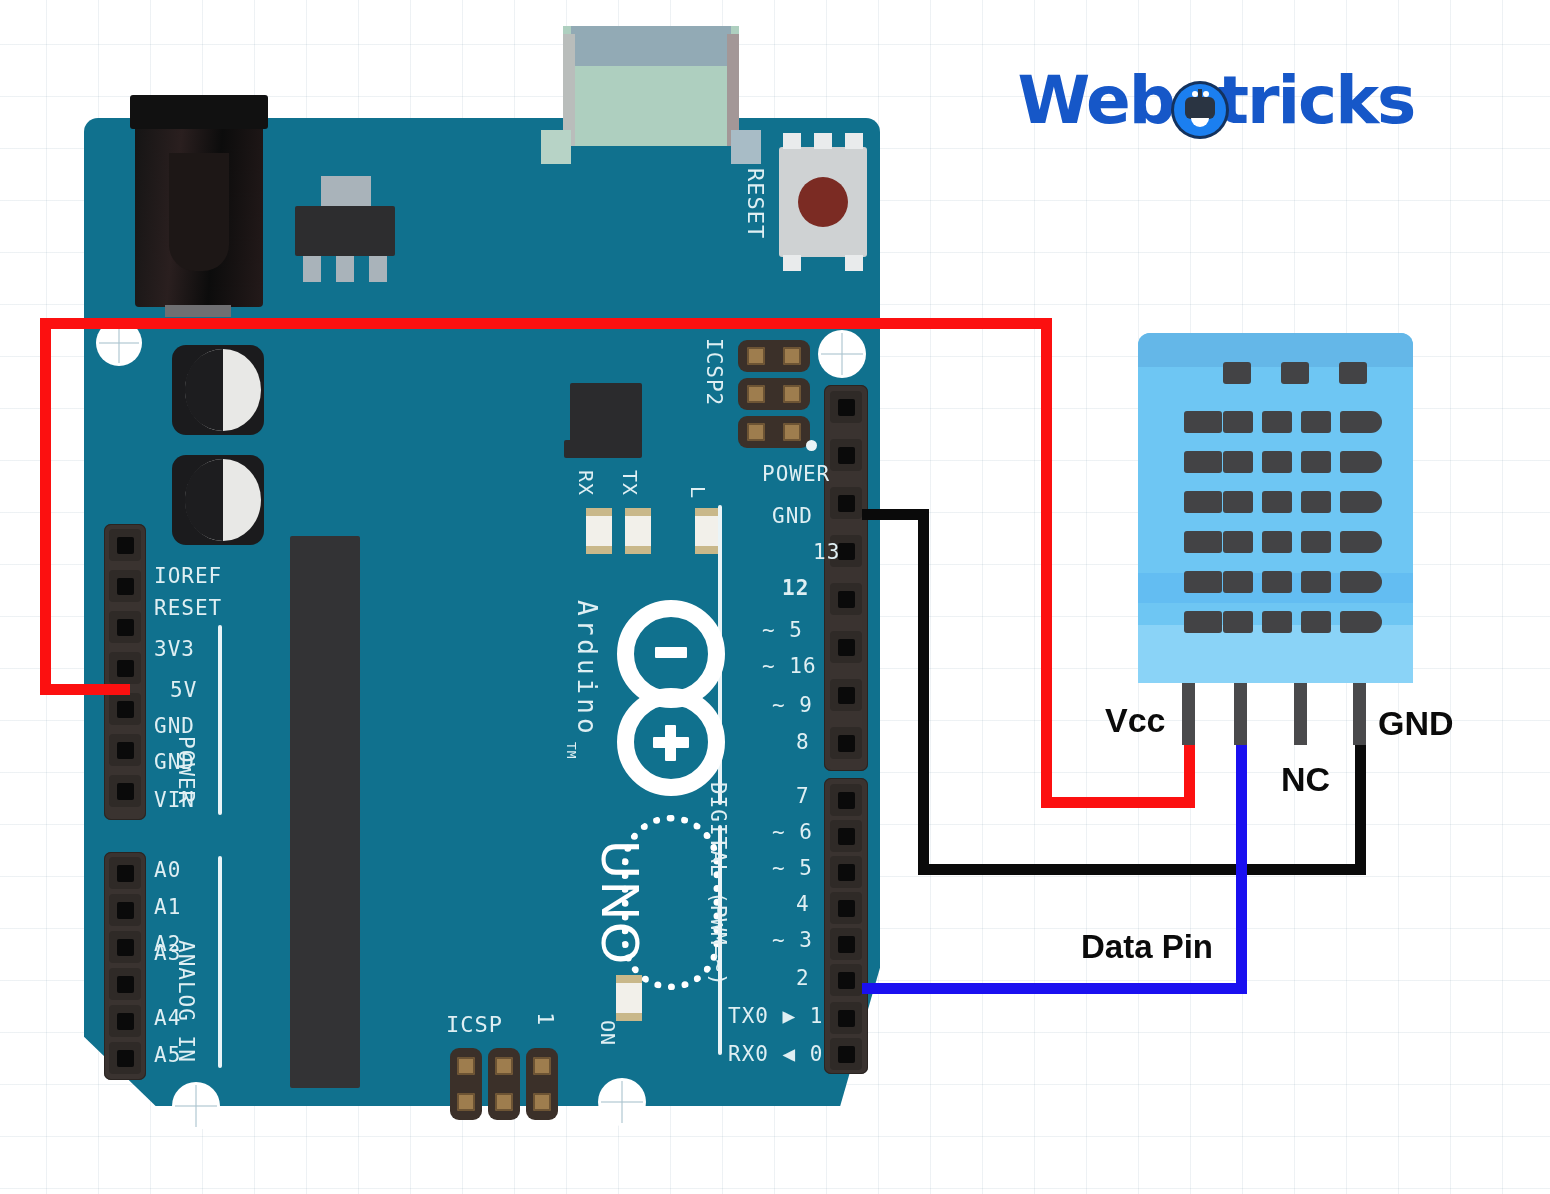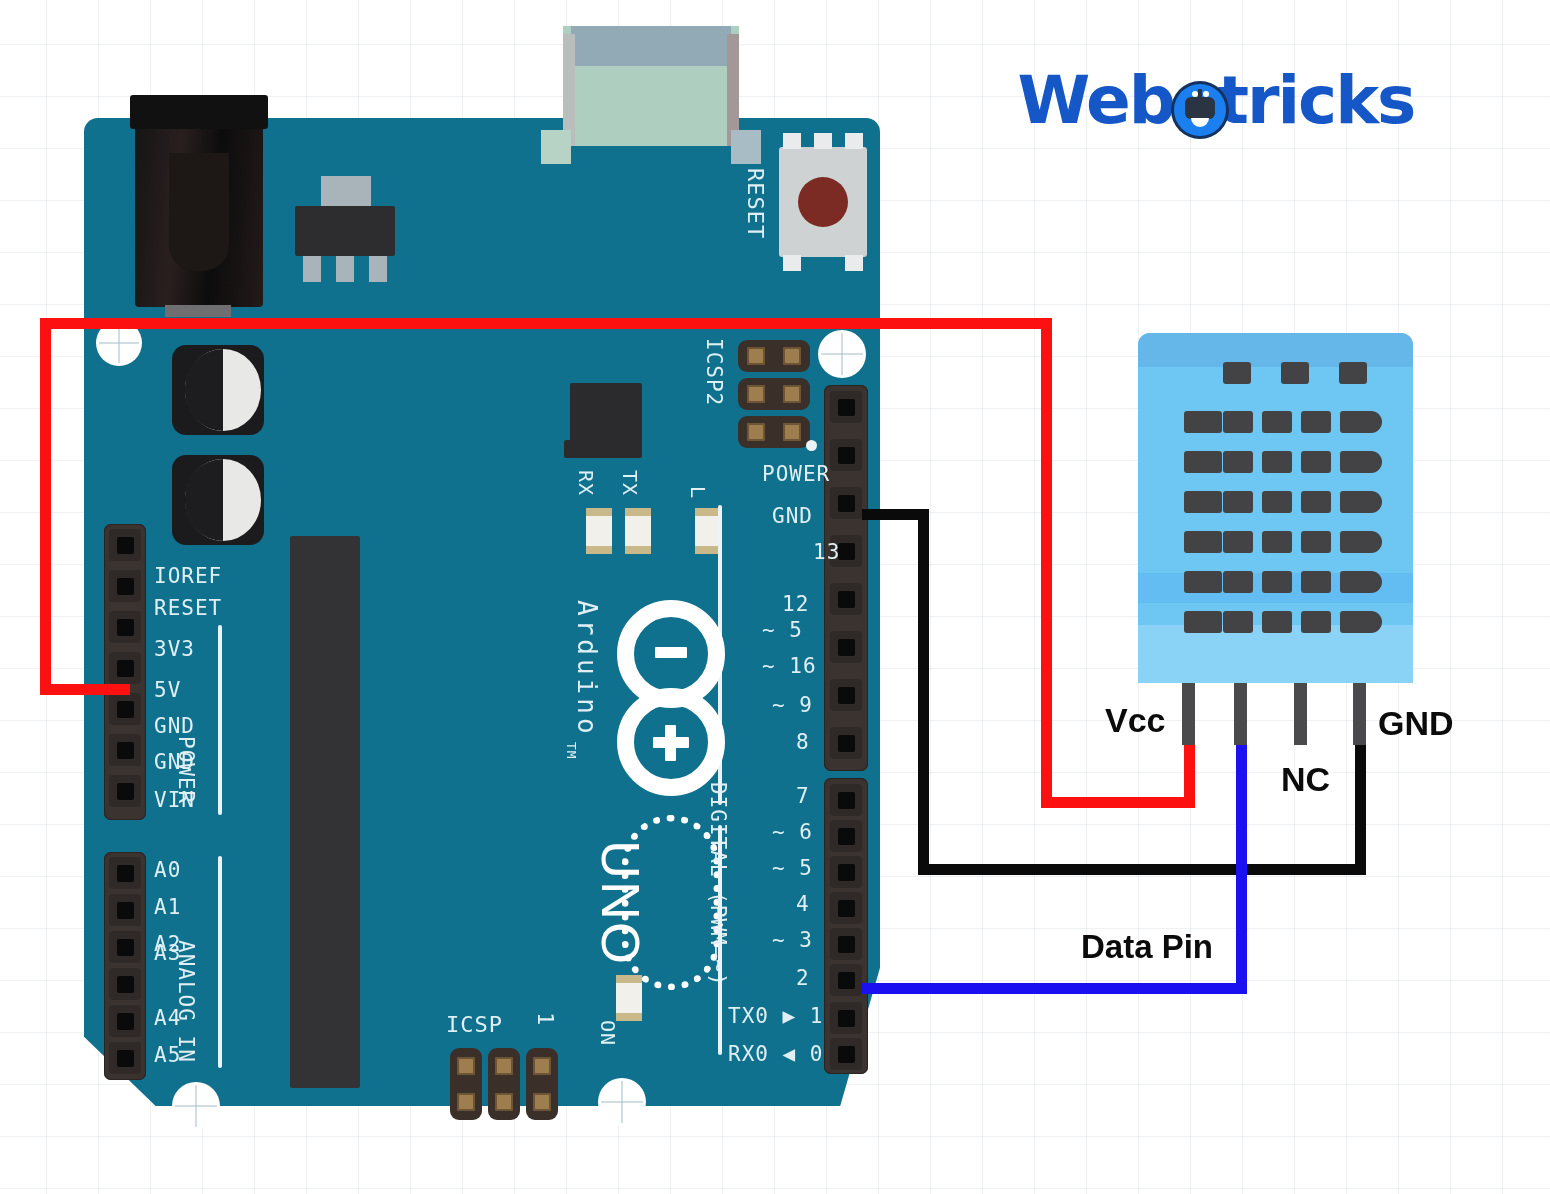--- a/index.html
+++ b/index.html
@@ -228,21 +228,21 @@
     <div class="pin" style="left:5px;top:210px;width:32px;height:32px;">
         <i></i>
       </div>
     <div class="pin" style="left:5px;top:251px;width:32px;height:32px;">
         <i></i>
       </div>
   </div>
   <div class="silk" style="left:154px;top:566px;">IOREF</div>
   <div class="silk" style="left:154px;top:598px;">RESET</div>
   <div class="silk" style="left:154px;top:639px;">3V3</div>
-  <div class="silk" style="left:154px;top:680px;text-align:right;">5V</div>
+  <div class="silk" style="left:170px;top:680px;text-align:right;">5V</div>
   <div class="silk" style="left:154px;top:716px;">GND</div>
   <div class="silk" style="left:154px;top:752px;">GND</div>
   <div class="silk" style="left:154px;top:790px;">VIN</div>
   <div class="silk v" style="left:196px;top:736px;transform:rotate(90deg);font-size:21px;letter-spacing:1px;">POWER</div>
   <div class="rail" style="left:218px;top:625px;height:190px;"></div>
 
   <div class="hdr" style="left:104px;top:852px;width:42px;height:228px;">
     <div class="pin" style="left:5px;top:5px;width:32px;height:32px;">
         <i></i>
       </div>
@@ -308,21 +308,21 @@
     <div class="pin" style="left:6px;top:294px;width:32px;height:32px;">
         <i></i>
       </div>
     <div class="pin" style="left:6px;top:342px;width:32px;height:32px;">
         <i></i>
       </div>
   </div>
   <div class="silk" style="left:762px;top:464px;">POWER</div>
   <div class="silk" style="left:772px;top:506px;">GND</div>
   <div class="silk" style="left:813px;top:542px;">13</div>
-  <div class="silk" style="left:782px;top:594px;">12</div>
+  <div class="silk" style="left:782px;top:578px;font-weight:bold;">12</div>
   <div class="silk" style="left:762px;top:620px;">~ 5</div>
   <div class="silk" style="left:762px;top:656px;">~ 16</div>
   <div class="silk" style="left:772px;top:695px;">~ 9</div>
   <div class="silk" style="left:796px;top:732px;">8</div>
 
   <div class="hdr" style="left:824px;top:778px;width:44px;height:296px;">
     <div class="pin" style="left:6px;top:6px;width:32px;height:32px;">
         <i></i>
       </div>
     <div class="pin" style="left:6px;top:42px;width:32px;height:32px;">

